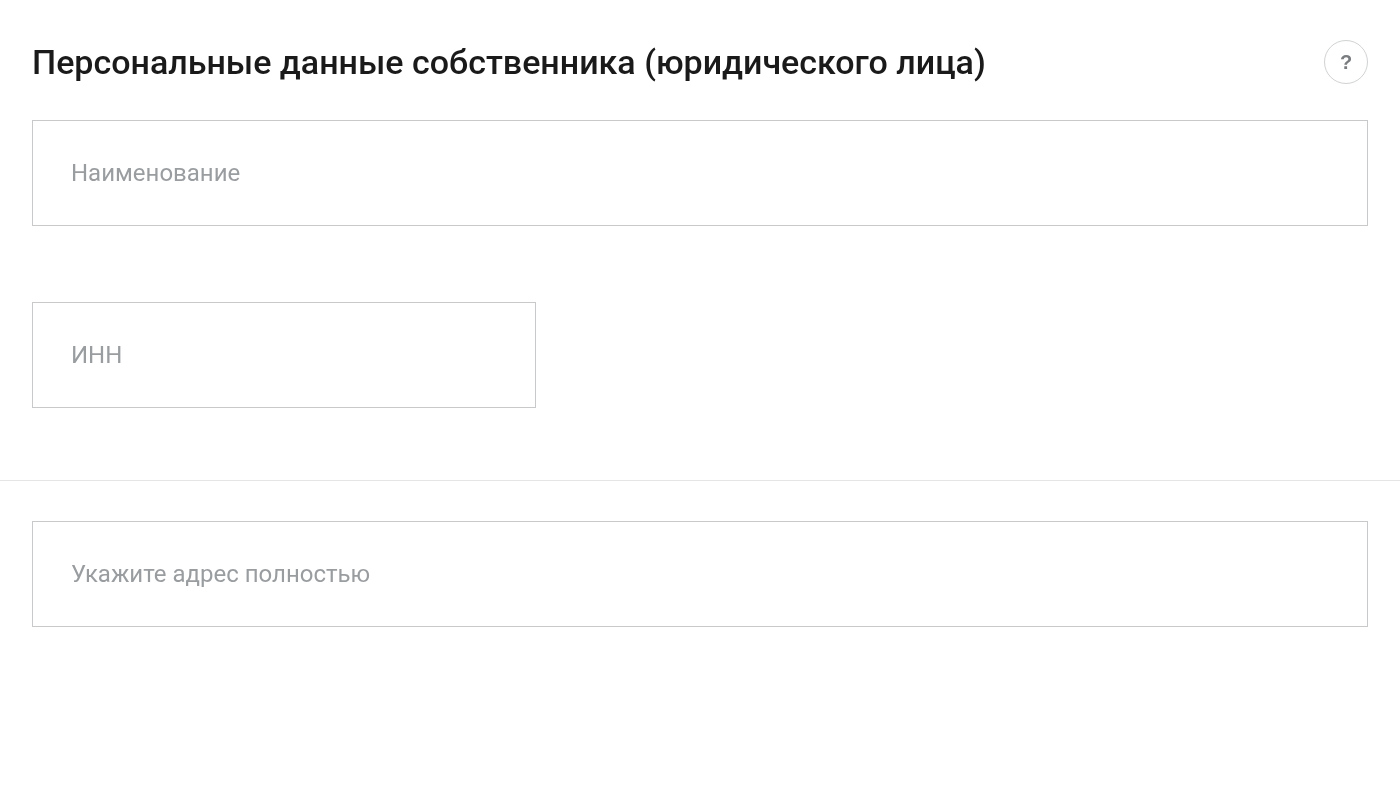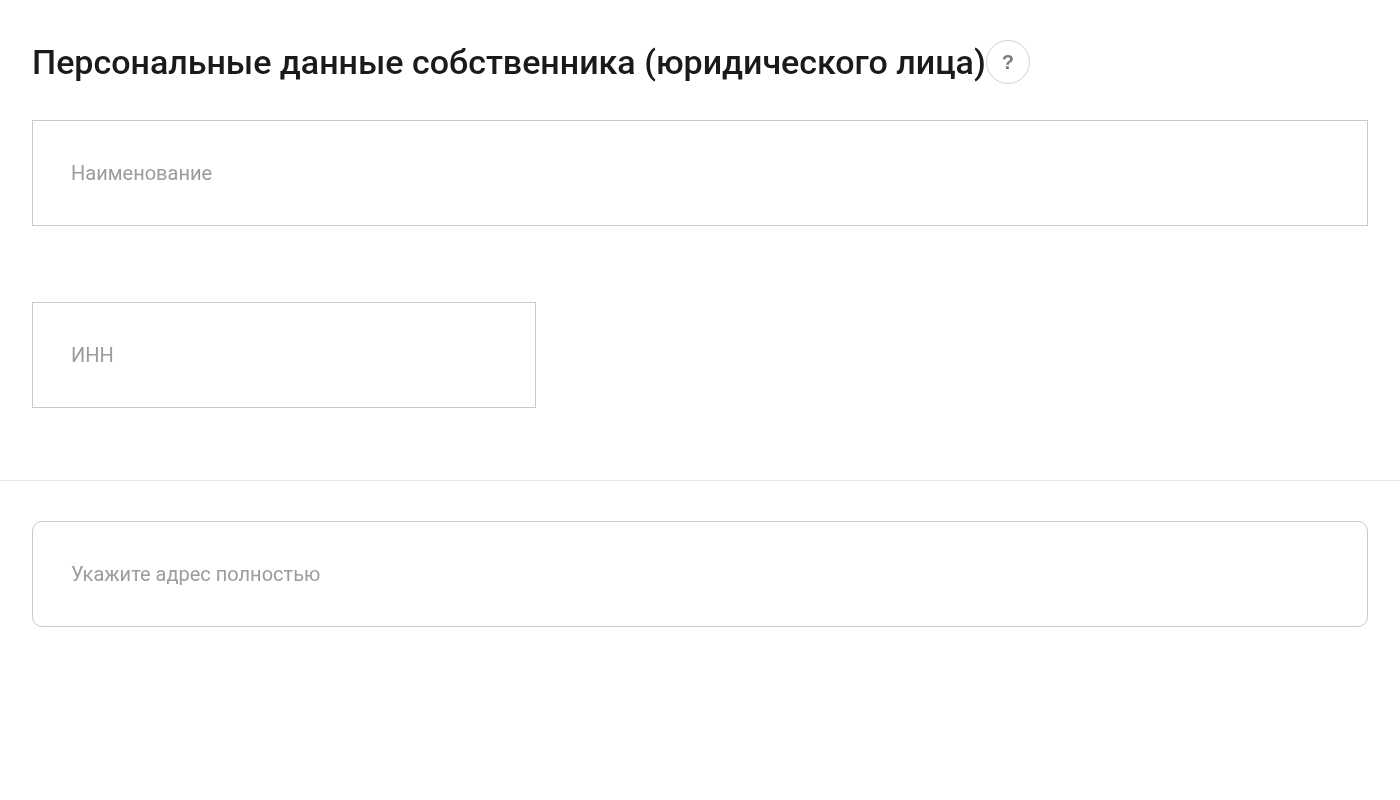--- a/index.html
+++ b/index.html
@@ -15,21 +15,21 @@
       overflow: hidden;
     }
     .container {
       padding: 0;
     }
     .section {
       padding: 40px 32px 0 32px;
     }
     .section-header {
       display: flex;
-      justify-content: flex-start;
+      justify-content: space-between;
       align-items: center;
       margin-bottom: 36px;
     }
     .section-title {
       font-size: 34px;
       font-weight: 500;
       color: #1a1a1a;
       line-height: 1.3;
     }
     .help-button {
@@ -53,32 +53,32 @@
       margin-bottom: 76px;
     }
     .form-row.last {
       margin-bottom: 0;
     }
     .text-input {
       flex: 1;
       height: 106px;
       border: 1px solid #c7c9cb;
       background: #ffffff;
-      font-size: 20px;
+      font-size: 24px;
       font-weight: 400;
       padding: 0 38px;
       color: #1a1a1a;
       outline: none;
       font-family: inherit;
     }
     .text-input::placeholder {
       color: #9a9da0;
     }
     .text-input.rounded {
-      border-radius: 10px;
+      border-radius: 0;
       height: 106px;
     }
     .divider {
       height: 1px;
       background: #e3e5e7;
       width: 100%;
       margin-top: 72px;
     }
     .two-col {
       display: flex;

